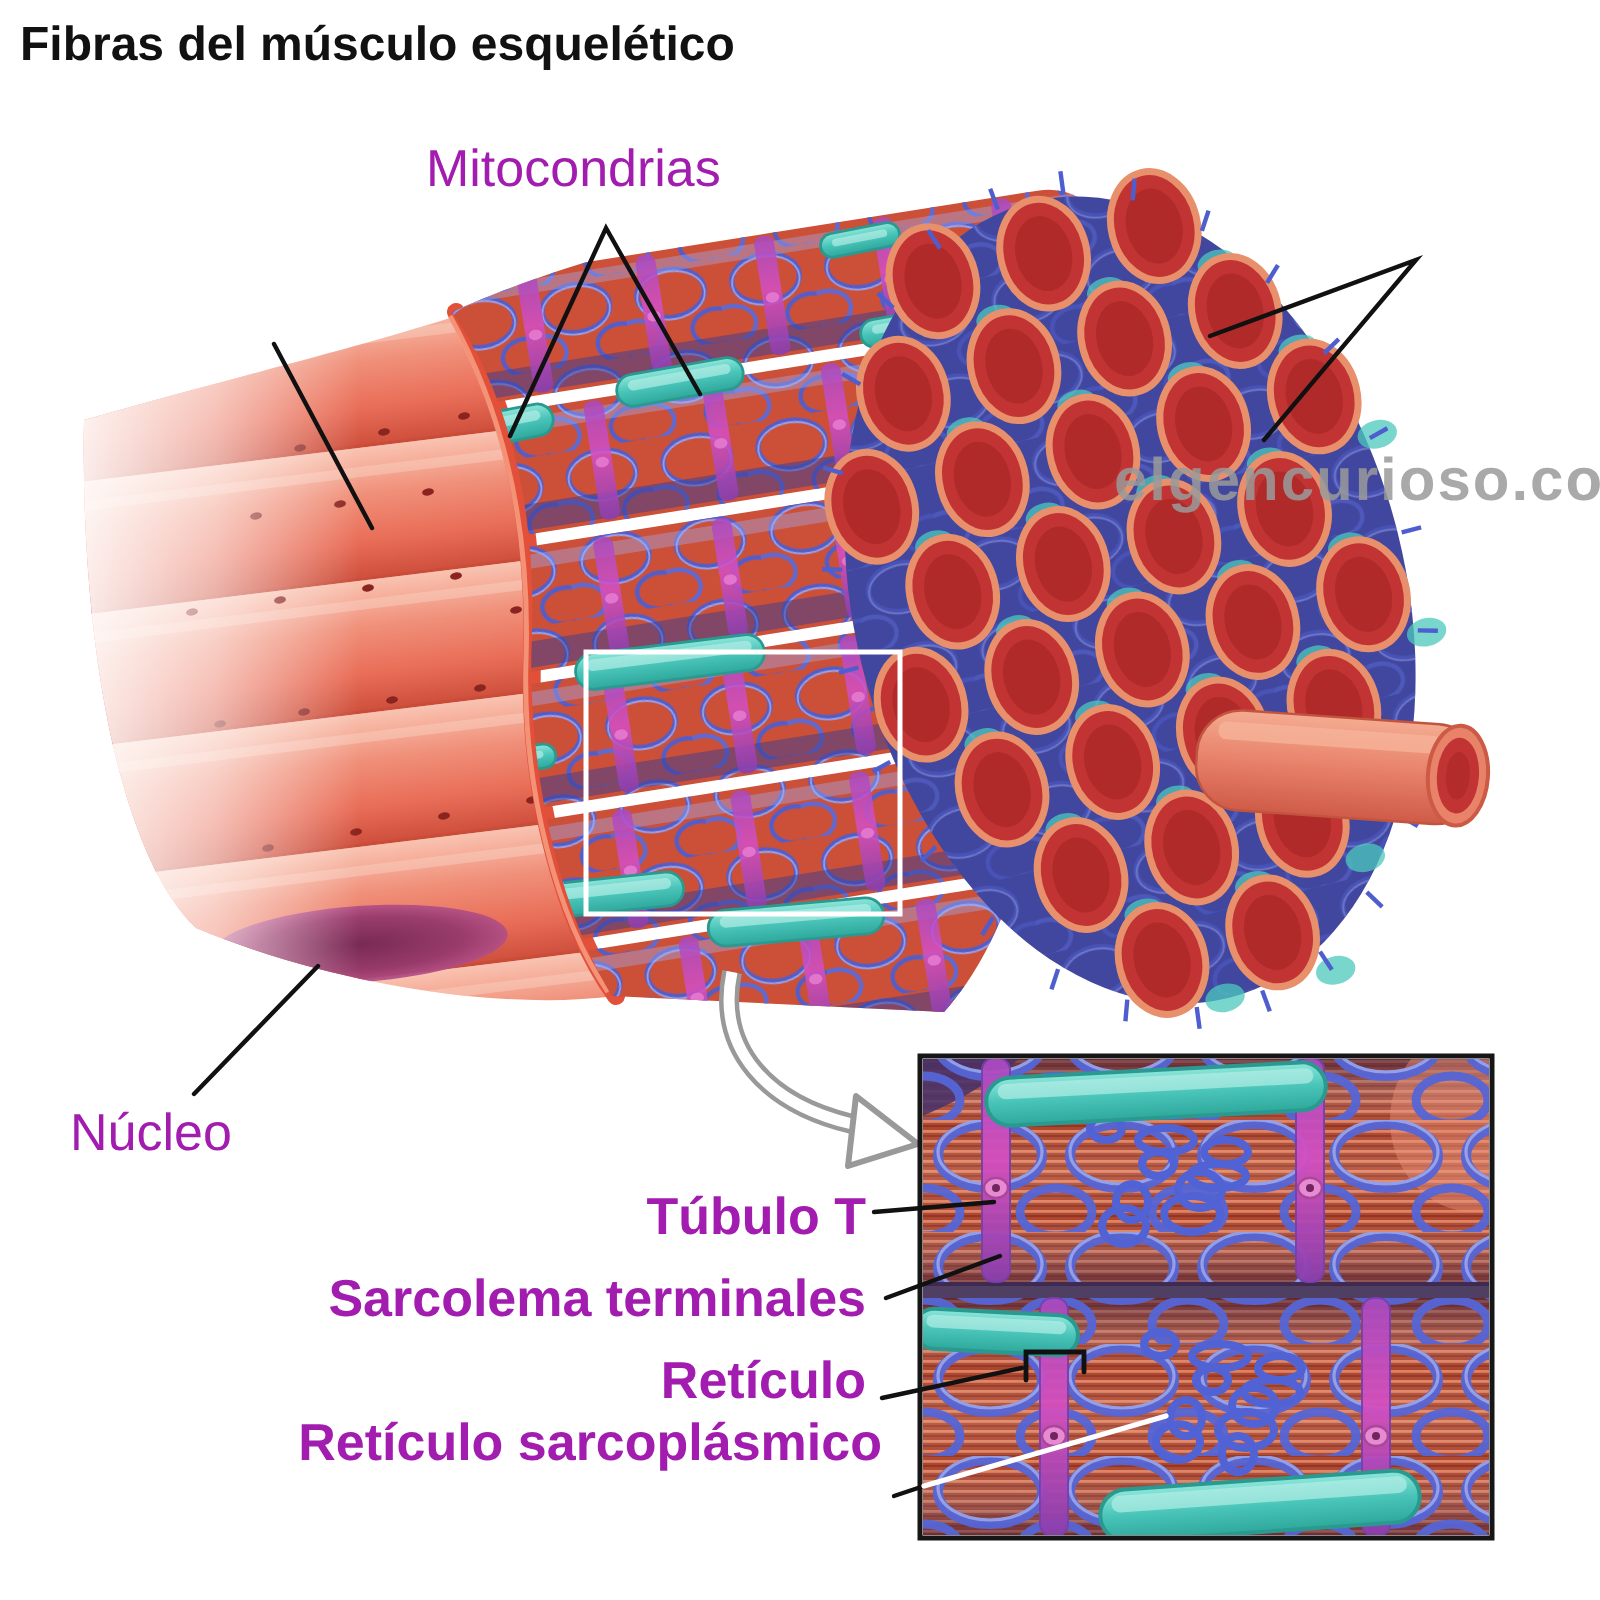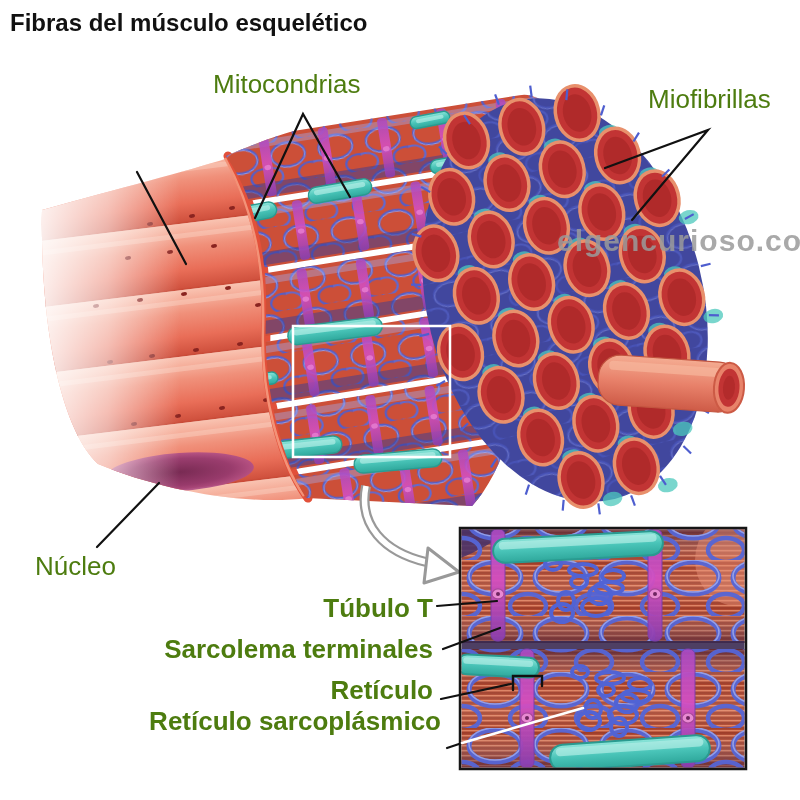--- a/index.html
+++ b/index.html
@@ -1,20 +1,20 @@
 <!DOCTYPE html>
 <html><head>
 <meta charset="utf-8">
 <style>
   html,body{margin:0;padding:0;}
   body{width:800px;height:800px;background:#fff;position:relative;overflow:hidden;
        font-family:"Liberation Sans", sans-serif;color:#111;}
   #stage{position:absolute;left:0;top:0;width:800px;height:800px;}
   svg.illo{position:absolute;left:0;top:0;}
-  .lbl{position:absolute;font-size:26px;color:#4d7c0f;white-space:nowrap;z-index:5;}
+  .lbl{position:absolute;font-size:26px;color:#a21caf;white-space:nowrap;z-index:5;}
   .lbl.right{text-align:right;font-weight:bold;}
   #title{position:absolute;left:10px;top:9px;font-size:24px;font-weight:bold;z-index:5;}
   #watermark{position:absolute;left:557px;top:224px;font-size:30px;font-weight:bold;
              color:#9b9b9b;letter-spacing:1px;z-index:6;opacity:.85;}
 </style>
 </head>
 <body>
 
 <div id="stage">
 
@@ -468,19 +468,18 @@
     <line x1="441" y1="699" x2="511" y2="684"></line>
     <polyline points="513,690 513,676 542,676 542,686" stroke-width="2.4"></polyline>
     <line x1="447" y1="748" x2="462" y2="743"></line>
     <line x1="462" y1="743" x2="583" y2="708" stroke="#fff" stroke-width="2.6"></line>
   </g>
 </svg>
 
 <div id="title">Fibras del músculo esquelético</div>
 <div id="watermark">elgencurioso.com</div>
 <div class="lbl" style="left:213px;top:69px;">Mitocondrias</div>
-<div class="lbl" style="left:648px;top:84px;">Miofibrillas</div>
 <div class="lbl" style="left:3px;top:551px;margin-left:32px;">Núcleo</div>
 <div class="lbl right" style="right:367px;top:593px;">Túbulo T</div>
 <div class="lbl right" style="right:367px;top:634px;">Sarcolema terminales</div>
 <div class="lbl right" style="right:367px;top:675px;">Retículo</div>
 <div class="lbl right" style="right:359px;top:706px;text-align:center;">Retículo sarcoplásmico</div>
 </div>
 
 </body></html>

